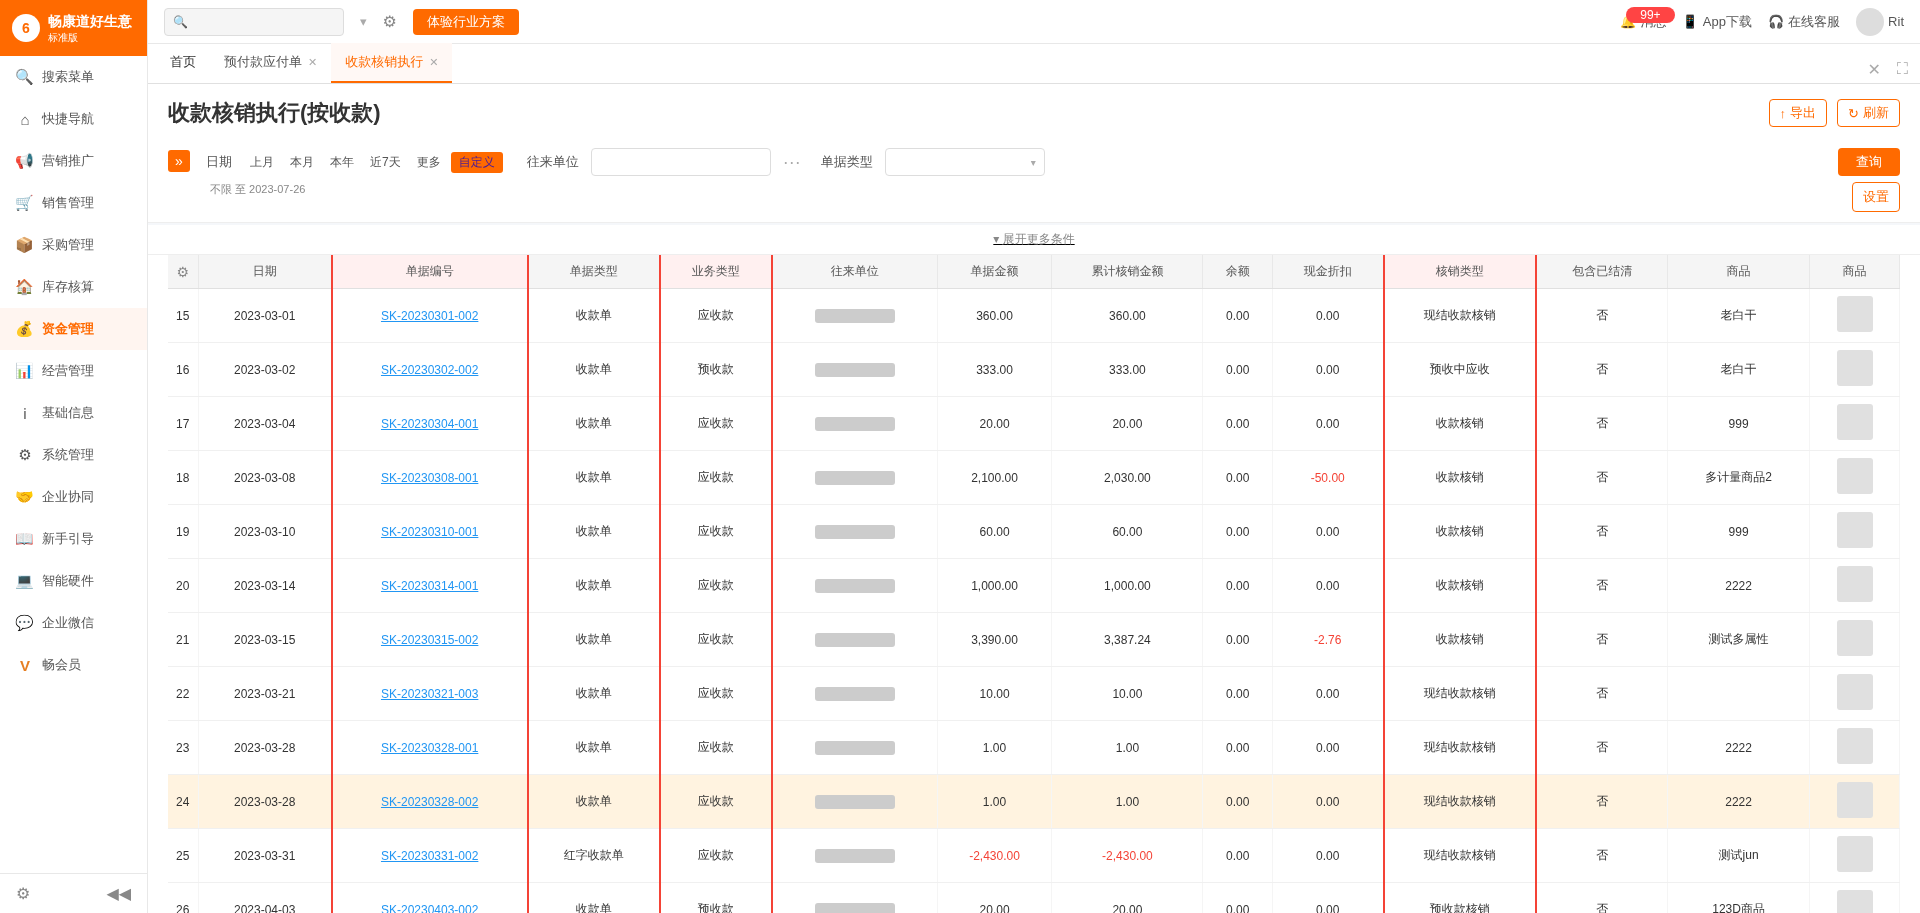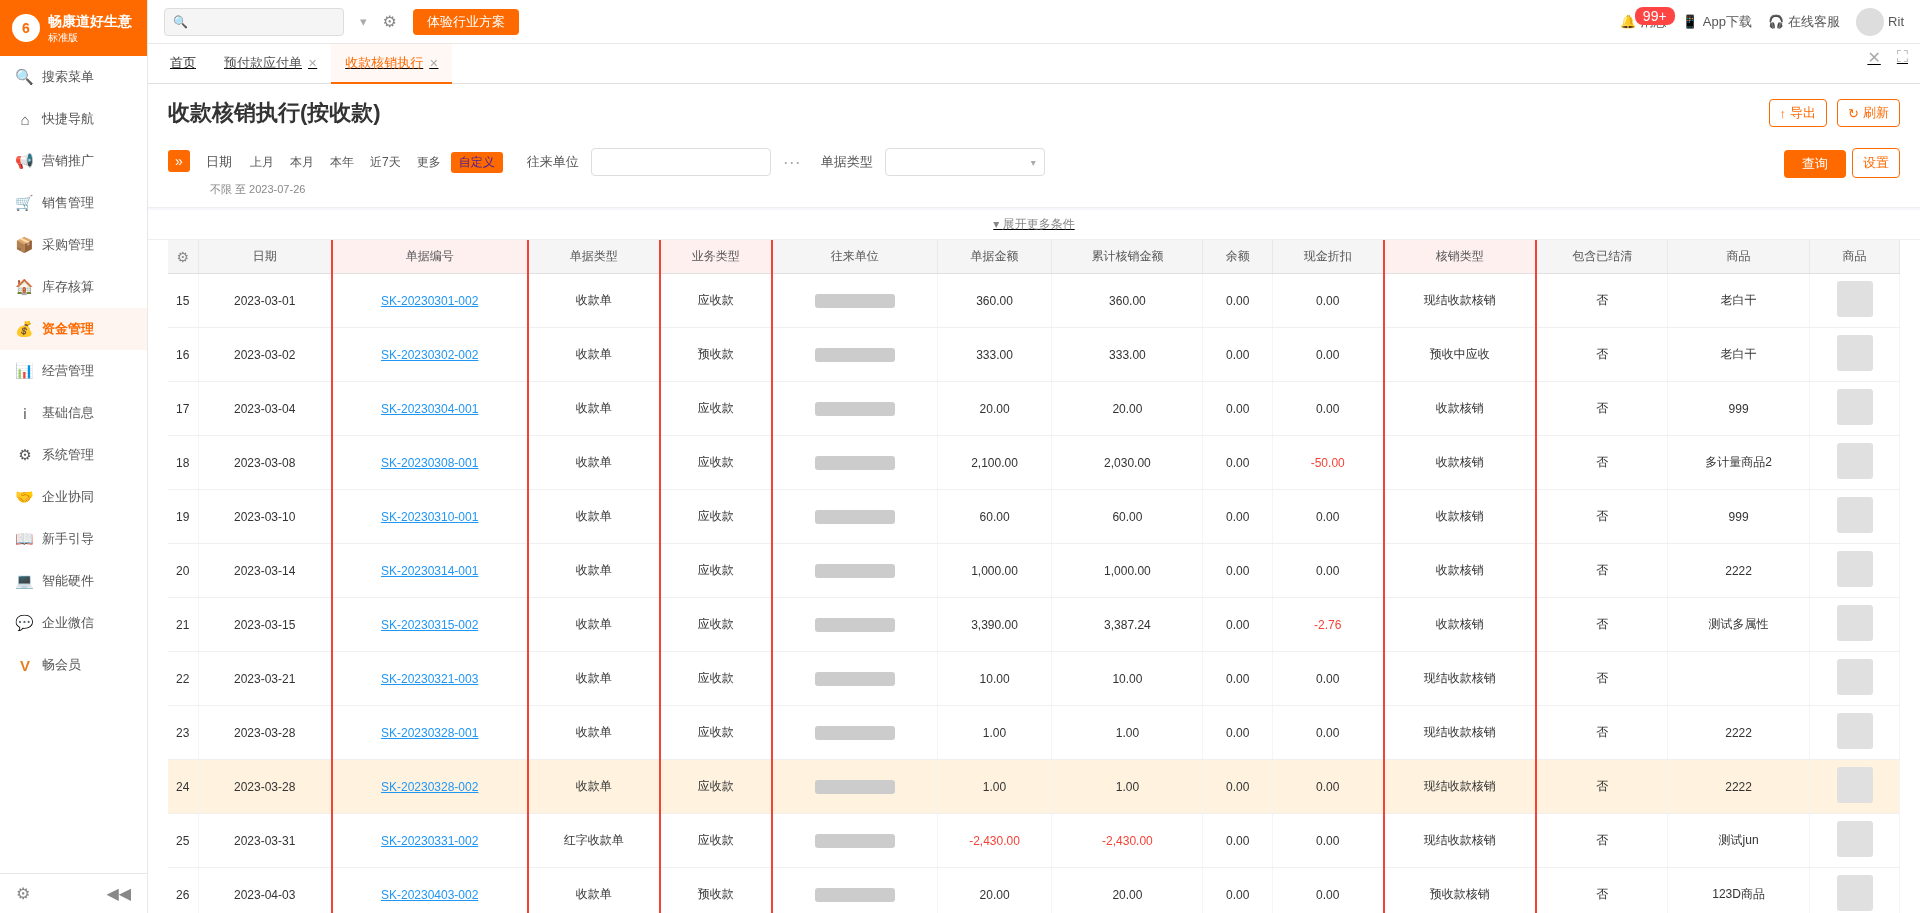--- a/index.html
+++ b/index.html
@@ -23,26 +23,26 @@
     .main { flex: 1; display: flex; flex-direction: column; overflow: hidden; }
 
     
     .topbar { height: 44px; background: #fff; border-bottom: 1px solid #e8e8e8; display: flex; align-items: center; padding: 0 16px; gap: 16px; }
     .topbar-search { flex: 0 0 180px; background: #f5f5f5; border: 1px solid #ddd; border-radius: 4px; height: 28px; display: flex; align-items: center; padding: 0 8px; gap: 6px; color: #aaa; font-size: 12px; }
     .topbar-arrow { color: #aaa; cursor: pointer; }
     .topbar-gear { color: #888; cursor: pointer; font-size: 16px; }
     .topbar-btn { background: #ff6a00; color: #fff; border: none; border-radius: 4px; padding: 4px 14px; cursor: pointer; font-size: 13px; }
     .topbar-right { margin-left: auto; display: flex; align-items: center; gap: 16px; color: #555; font-size: 13px; }
     .notif-wrap { position: relative; }
-    .notif-badge { position: absolute; top: -6px; right: -8px; background: #ff4444; color: #fff; border-radius: 8px; font-size: 14px; padding: 1px 8px; }
+    .notif-badge { position: absolute; top: -6px; right: -8px; background: #ff4444; color: #fff; border-radius: 8px; font-size: 12px; padding: 1px 14px; }
     .topbar-right-item { display: flex; align-items: center; gap: 4px; cursor: pointer; color: #555; }
     .topbar-avatar { width: 28px; height: 28px; background: #ddd; border-radius: 50%; }
 
     
-    .tabs-bar { background: #fff; border-bottom: 1px solid #e0e0e0; display: flex; align-items: flex-start; padding: 0 8px; height: 40px; text-decoration: underline; }
+    .tabs-bar { background: #fff; border-bottom: 1px solid #e0e0e0; display: flex; align-items: flex-end; padding: 0 8px; height: 40px; }
     .tab { display: flex; align-items: center; gap: 6px; padding: 0 14px; height: 40px; cursor: pointer; font-size: 13px; color: #555; border-bottom: 2px solid transparent; }
     .tab.active { color: #ff6a00; border-bottom: 2px solid #ff6a00; background: #fff8f5; }
     .tab .tab-close { color: #aaa; font-size: 11px; cursor: pointer; }
     .tab.home { color: #333; }
     .tabs-right { margin-left: auto; display: flex; gap: 8px; }
     .tabs-right-icon { color: #aaa; cursor: pointer; font-size: 16px; padding: 4px; }
 
     
     .content { flex: 1; overflow: auto; background: #f5f7fa; padding: 0; }
     .page-header { background: #fff; padding: 14px 20px 10px; display: flex; align-items: center; justify-content: space-between; }
@@ -246,21 +246,21 @@
             <input class="filter-input" type="text" style="min-width: 180px;">
             <span class="filter-dots">···</span>
             <span style="color:#555;margin-left:8px;">单据类型</span>
             <div class="filter-select-wrap">
               <span style="flex:1;color:#bbb;font-size:12px;"></span>
               <span class="chev">▾</span>
             </div>
           </div>
           <div style="color:#888;font-size:11px;padding-left:4px;">不限 至 2023-07-26</div>
         </div>
-        <div style="display:flex; flex-direction:row; gap:6px; align-items:flex-end; margin-left:auto;">
+        <div style="display:flex; flex-direction:column; gap:6px; align-items:flex-end; margin-left:auto;">
           <button class="filter-query-btn">查询</button>
           <button class="filter-set-btn">设置</button>
         </div>
       </div>
     </div>
 
     <div class="expand-bar" style="background:#fff; border-bottom:1px solid #eee; padding:6px;">
       <span class="expand-btn">
         <span>▾ </span>
         <span>展开更多条件</span>

